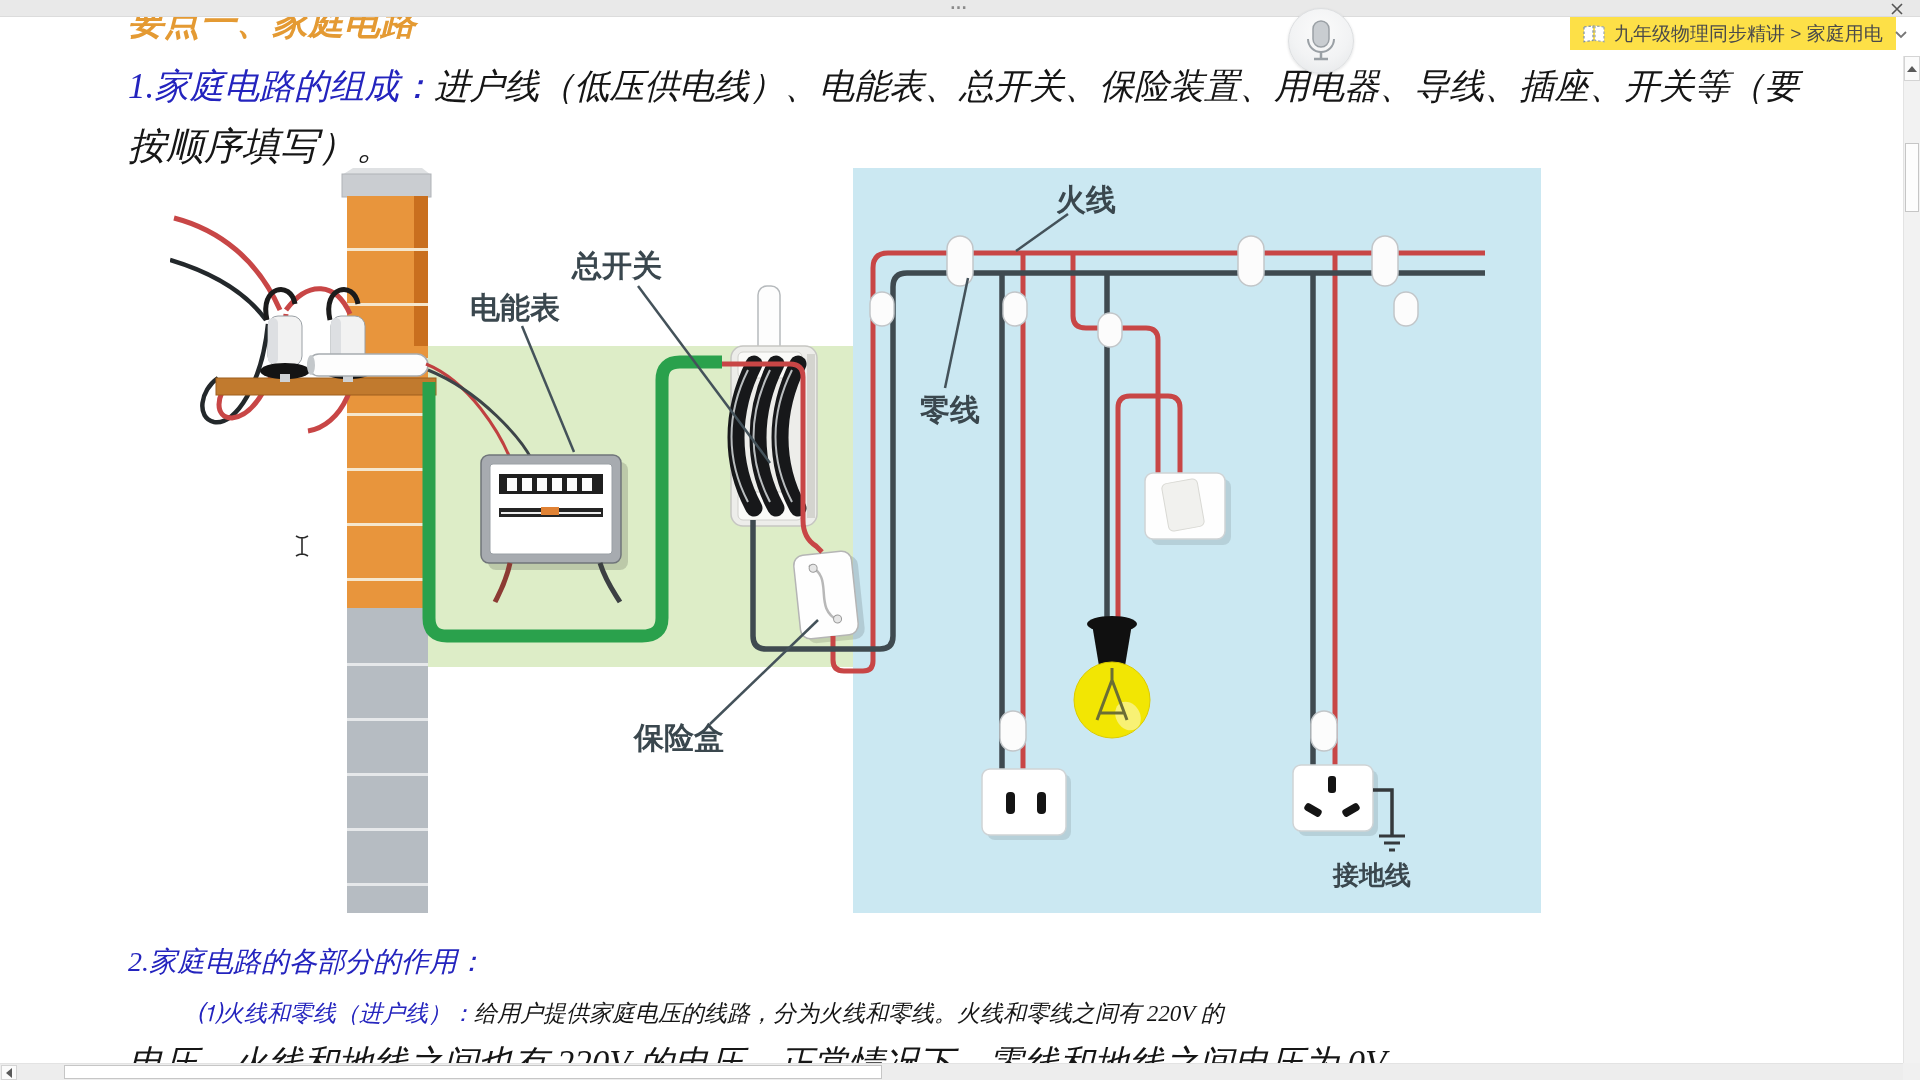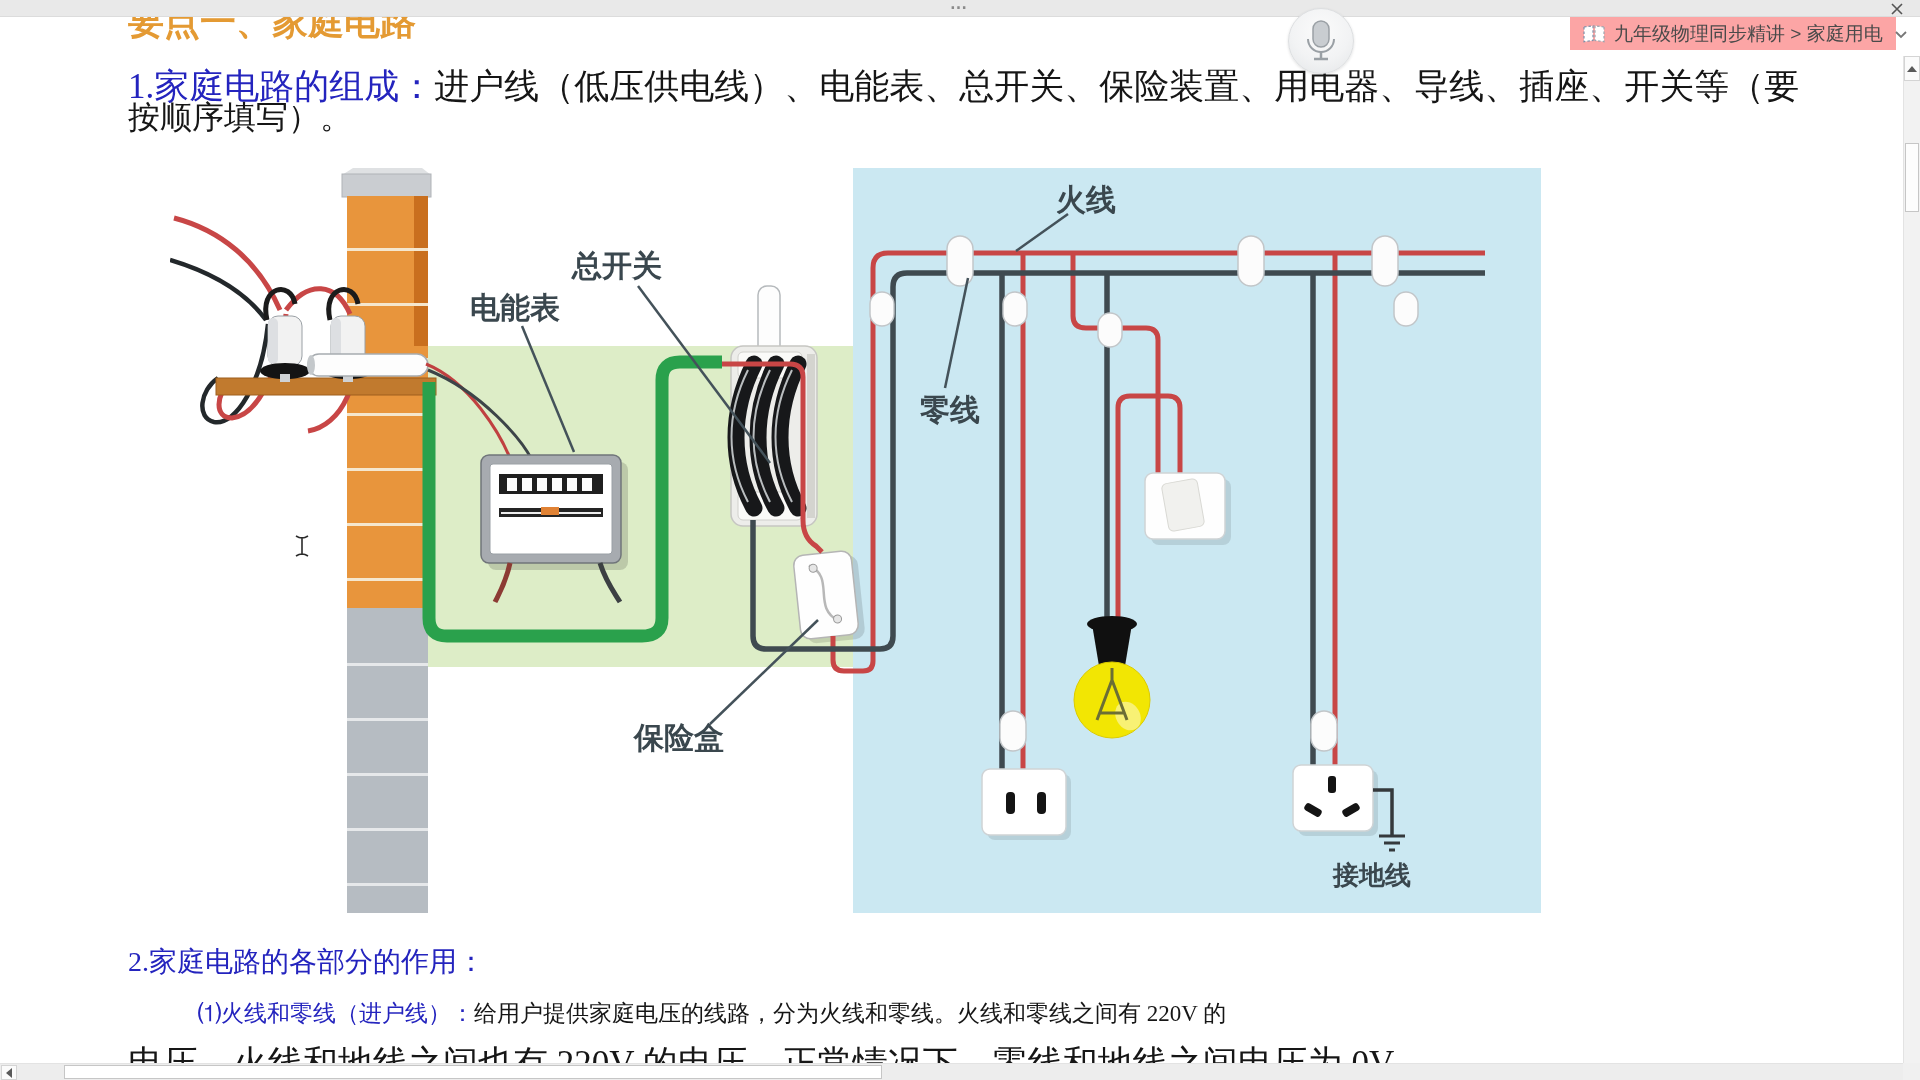--- a/index.html
+++ b/index.html
@@ -11,35 +11,35 @@
   *{margin:0;padding:0;box-sizing:border-box;}
   html,body{width:1920px;height:1080px;overflow:hidden;background:#fff;
     font-family:"Liberation Serif","DejaVu Serif",serif;color:var(--text-black);}
   .abs{position:absolute;}
   
   #topbar{left:0;top:0;width:1920px;height:17px;background:#E9E9E9;border-bottom:1px solid #DCDCDC;z-index:40;}
   #drag-dots{left:925px;top:-3px;width:70px;text-align:center;color:#8a8a8a;font-size:17px;letter-spacing:3px;
     font-family:"Liberation Sans",sans-serif;font-weight:bold;z-index:41;cursor:default;}
   #close-btn{left:1884px;top:1px;width:26px;height:16px;z-index:42;cursor:pointer;display:flex;align-items:center;justify-content:center;}
   
-  #toolbar{left:1570px;top:17px;width:326px;height:33px;background:#fca5a5;z-index:30;
+  #toolbar{left:1570px;top:17px;width:326px;height:33px;background:#fde047;z-index:30;
     display:flex;align-items:center;font-family:"Liberation Sans","DejaVu Sans",sans-serif;}
   #breadcrumb-chip{display:flex;align-items:center;gap:8px;padding:0 8px 0 12px;height:100%;cursor:pointer;flex:1;}
   #breadcrumb-label{font-size:19px;color:#4a4a4a;white-space:nowrap;}
   #tb-divider{width:1px;height:22px;background:#DBDBDB;}
   #expand-btn{width:56px;height:100%;display:flex;align-items:center;justify-content:center;cursor:pointer;}
   
   #mic-btn{left:1288px;top:8px;width:66px;height:66px;border-radius:50%;z-index:45;cursor:pointer;
     background:radial-gradient(circle at 50% 35%,#FBFBFB 0%,#F2F3F4 55%,#E3E5E7 100%);
     border:1px solid #DDDFE1;box-shadow:0 1px 3px rgba(0,0,0,.12);display:flex;align-items:center;justify-content:center;}
   
-  .doc-line{white-space:nowrap;z-index:5;}
+  .doc-line{white-space:nowrap;z-index:5;font-style:italic;}
   #heading{left:128px;top:2px;font-size:36px;line-height:40px;font-weight:bold;color:var(--heading-orange);z-index:6;}
   #p1{left:128px;top:53px;font-size:35px;line-height:44px;margin-top:12px;}
-  #p1w{left:128px;top:95px;font-size:32px;line-height:44px;}
+  #p1w{left:128px;top:124px;font-size:38px;line-height:44px;}
   #s2{left:128px;top:940px;font-size:28px;line-height:44px;}
   #i1{left:198px;top:992px;font-size:23px;line-height:44px;}
   #i1w{left:128px;top:1042px;font-size:35px;line-height:44px;}
   .lead{color:var(--accent-blue);}
   
   #figure{left:170px;top:168px;width:1375px;height:745px;z-index:4;}
   .bg-blue{fill:var(--diagram-blue);}
   .bg-green{fill:var(--diagram-green);}
   .brick{fill:var(--brick-orange);}
   .w-live{stroke:var(--live-red);stroke-width:5;fill:none;}

